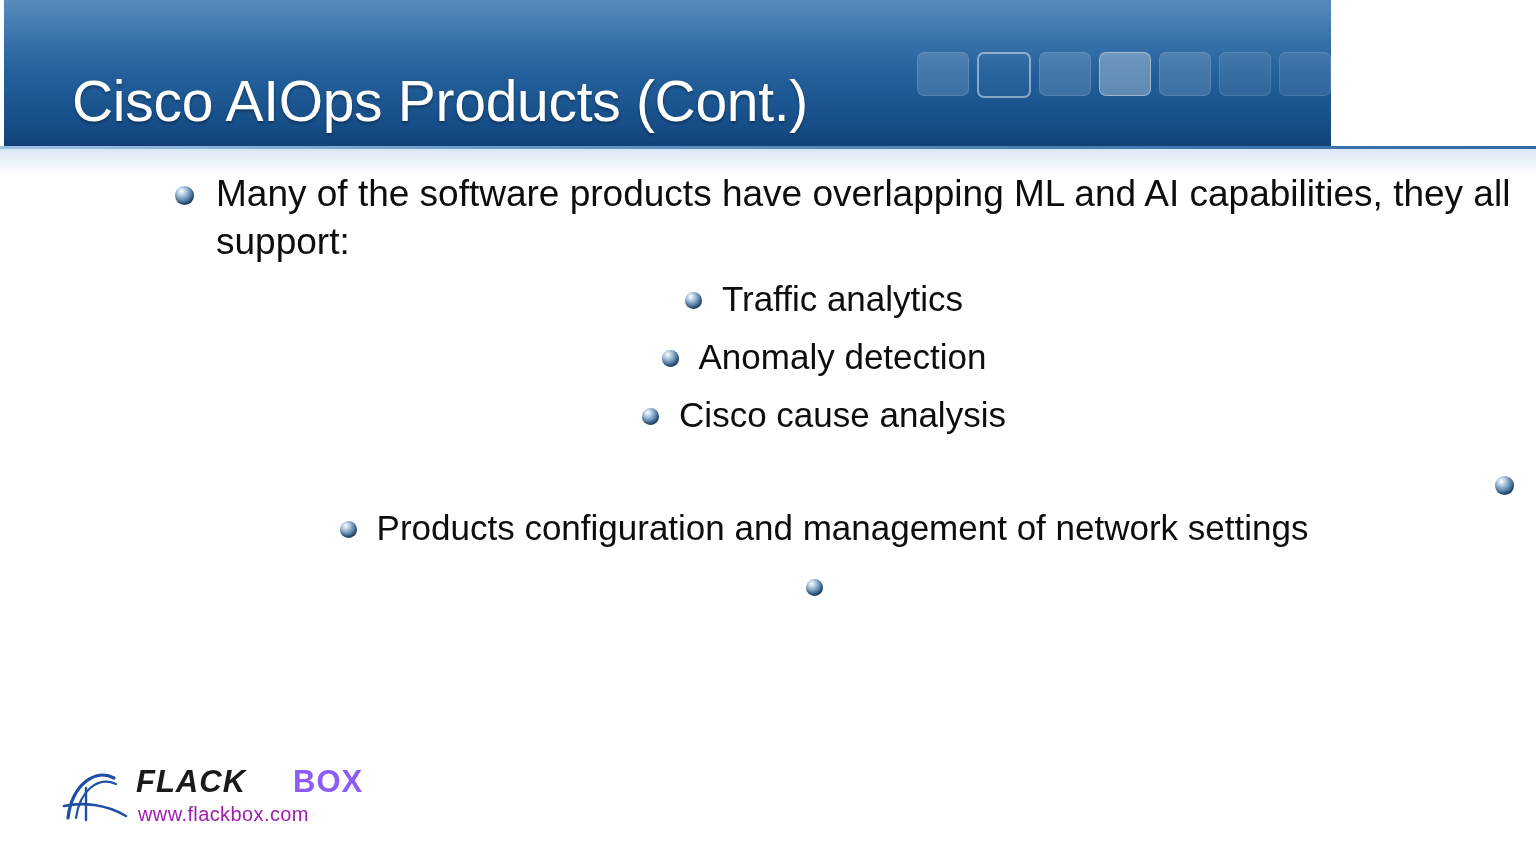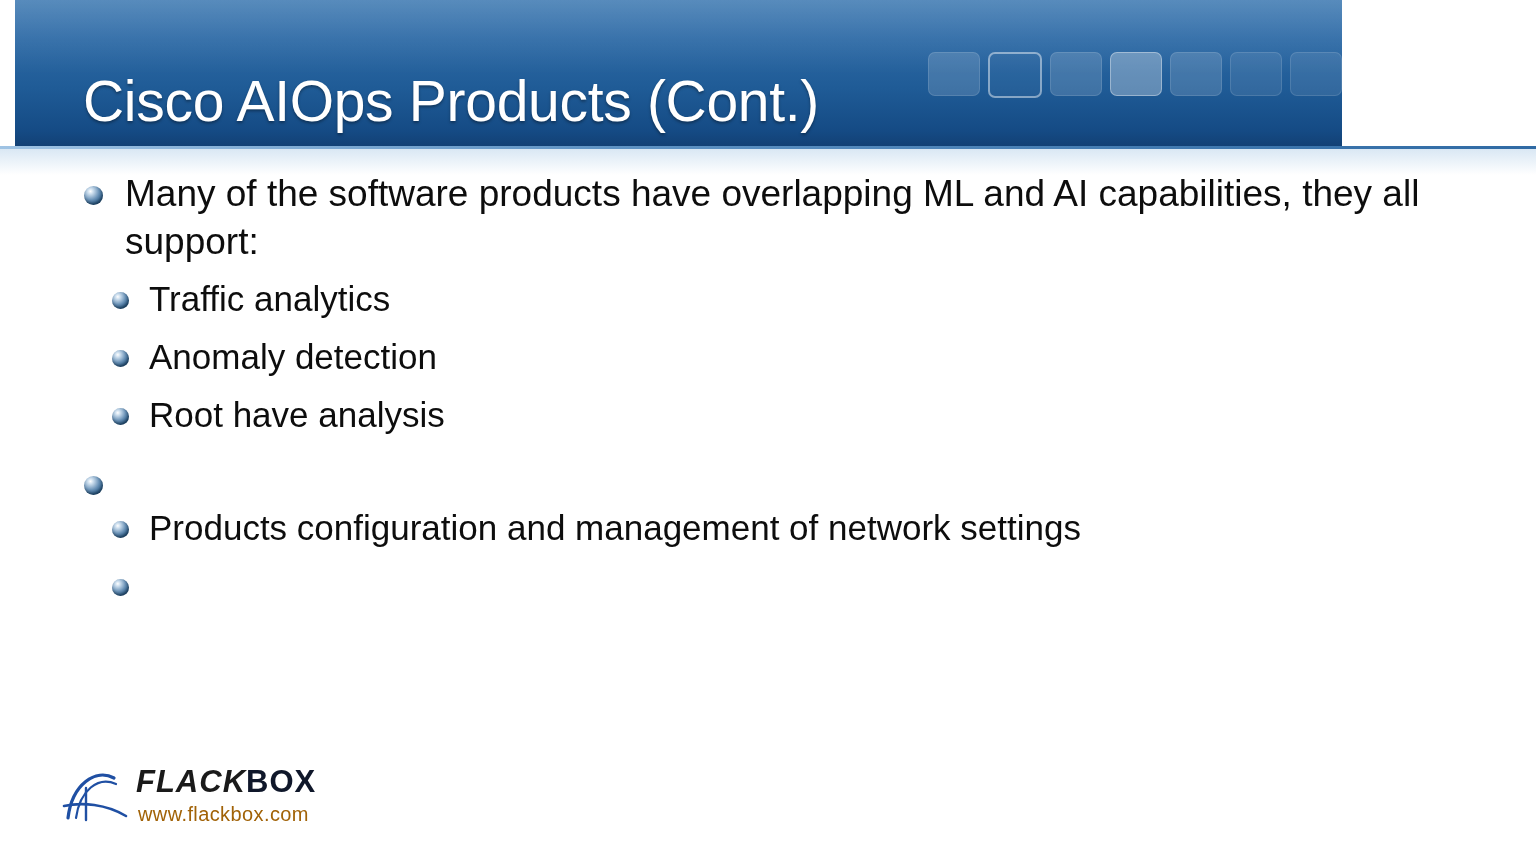--- a/index.html
+++ b/index.html
@@ -11,21 +11,21 @@
     width: 1536px;
     height: 864px;
     font-family: "Liberation Sans", sans-serif;
     overflow: hidden;
     position: relative;
   }
 
   
   .slide-header {
     position: absolute;
-    left: 15px;
+    left: 4px;
     top: 0;
     width: 1327px;
     height: 148px;
     background: linear-gradient(to bottom,
         #3a74ac 0%,
         #2f6aa4 18%,
         #225c96 52%,
         #1b5governance 52%,
         #164e87 85%,
         #123f73 100%);
@@ -103,21 +103,21 @@
     left: 0;
     top: 170px;
     width: 1536px;
   }
   .bullet-row {
     display: flex;
     align-items: flex-start;
     margin-bottom: 4px;
   }
   .bullet-row.level1 { padding-left: 84px; }
-  .bullet-row.level2 { padding-left: 112px; }
+  .bullet-row.level2 { padding-left: 112px; justify-content: center; }
 
   .bullet-dot {
     flex: 0 0 auto;
     border-radius: 50%;
     margin-top: 14px;
     background:
       radial-gradient(circle at 34% 28%, #ffffff 0%, #cfe0ef 14%, #6b93b8 46%, #2d5f8c 72%, #1b3d5e 100%);
     box-shadow: inset -1px -2px 3px rgba(0,0,0,0.35);
   }
   .level1 .bullet-dot {
@@ -136,21 +136,21 @@
   .bullet-text {
     color: #0d0d0d;
     font-size: 37px;
     line-height: 48px;
     max-width: 1320px;
   }
   .level2 .bullet-text {
     font-size: 35px;
     line-height: 46px;
   }
-  .level1 { margin-bottom: 2px; }
+  .level1 { margin-bottom: 2px; justify-content: flex-end; }
   .level2 { margin-bottom: 12px; }
 
   
   .gap-after-intro { height: 8px; }
   .gap-before-second { height: 10px; }
 
   
   .footer-logo {
     position: absolute;
     left: 62px;
@@ -168,27 +168,27 @@
   .logo-word {
     position: absolute;
     left: 74px;
     top: 2px;
     font-size: 31px;
     letter-spacing: 1px;
     font-weight: bold;
     white-space: nowrap;
   }
   .logo-word .black { color: #1a1a1a; font-style: italic; }
-  .logo-word .blue { color: #0f172a; }
+  .logo-word .blue { color: #8b5cf6; margin-left: 47px; }
   .logo-url {
     position: absolute;
     left: 76px;
     top: 41px;
     font-size: 20px;
-    color: #a16207;
+    color: #a21caf;
     letter-spacing: 0.4px;
     white-space: nowrap;
   }
 </style>
 </head>
 <body>
 
 <div class="slide-header">
   <div class="header-sheen"></div>
   <h1 class="slide-title">Cisco AIOps Products (Cont.)</h1>
@@ -219,21 +219,21 @@
     <span class="bullet-text">Traffic analytics</span>
   </div>
 
   <div class="bullet-row level2">
     <span class="bullet-dot"></span>
     <span class="bullet-text">Anomaly detection</span>
   </div>
 
   <div class="bullet-row level2">
     <span class="bullet-dot"></span>
-    <span class="bullet-text">Root have analysis</span>
+    <span class="bullet-text">Cisco cause analysis</span>
   </div>
 
   <div class="gap-before-second"></div>
 
   <div class="bullet-row level1">
     <span class="bullet-dot"></span>
   </div>
 
   <div class="gap-after-intro"></div>
 

